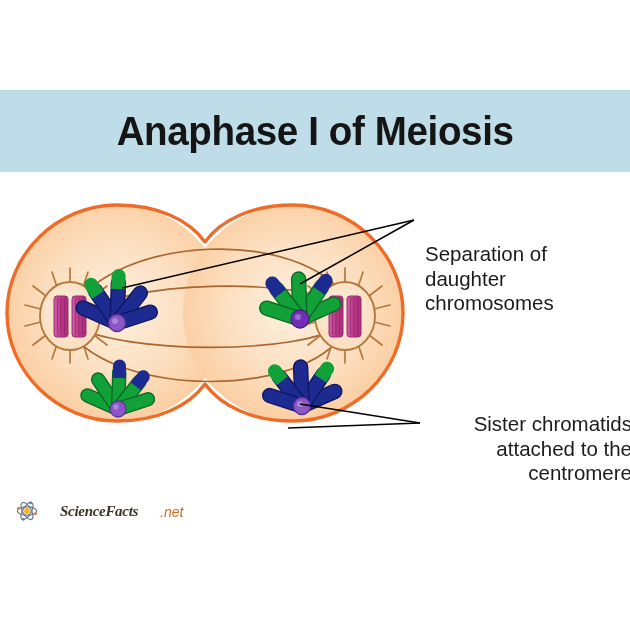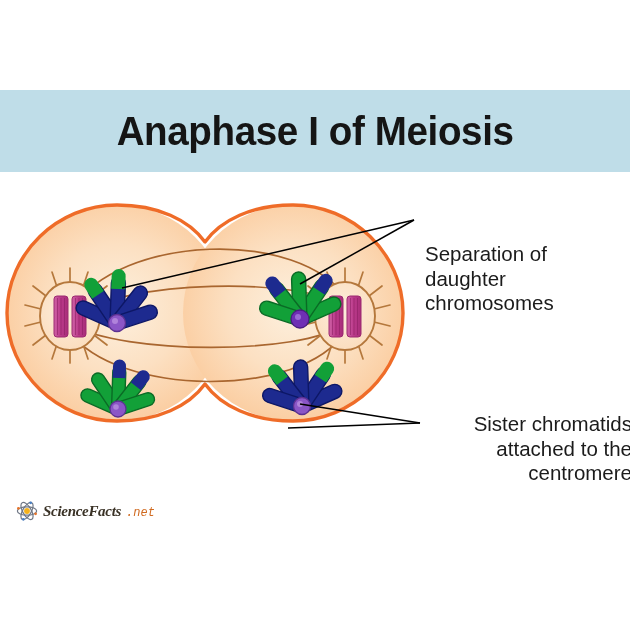--- a/index.html
+++ b/index.html
@@ -77,34 +77,34 @@
     text-align: right;
   }
 
   
   .watermark {
     position: absolute;
     left: 16px;
     top: 500px;
     display: flex;
     align-items: center;
-    gap: 5px;
+    gap: 22px;
   }
   .wm-text {
     font-family: "Liberation Serif", serif;
     font-style: italic;
     font-weight: bold;
     font-size: 15px;
     color: #3a3226;
     letter-spacing: -0.3px;
   }
   .wm-suffix {
-    font-family: Liberation Mono, monospace;
+    font-family: Liberation Sans, sans-serif;
     font-style: italic;
-    font-size: 12px;
+    font-size: 14px;
     color: #d06a20;
     align-self: flex-end;
     padding-bottom: 2px;
   }
 </style>
 </head>
 <body>
 
 <div id="stage">
 

